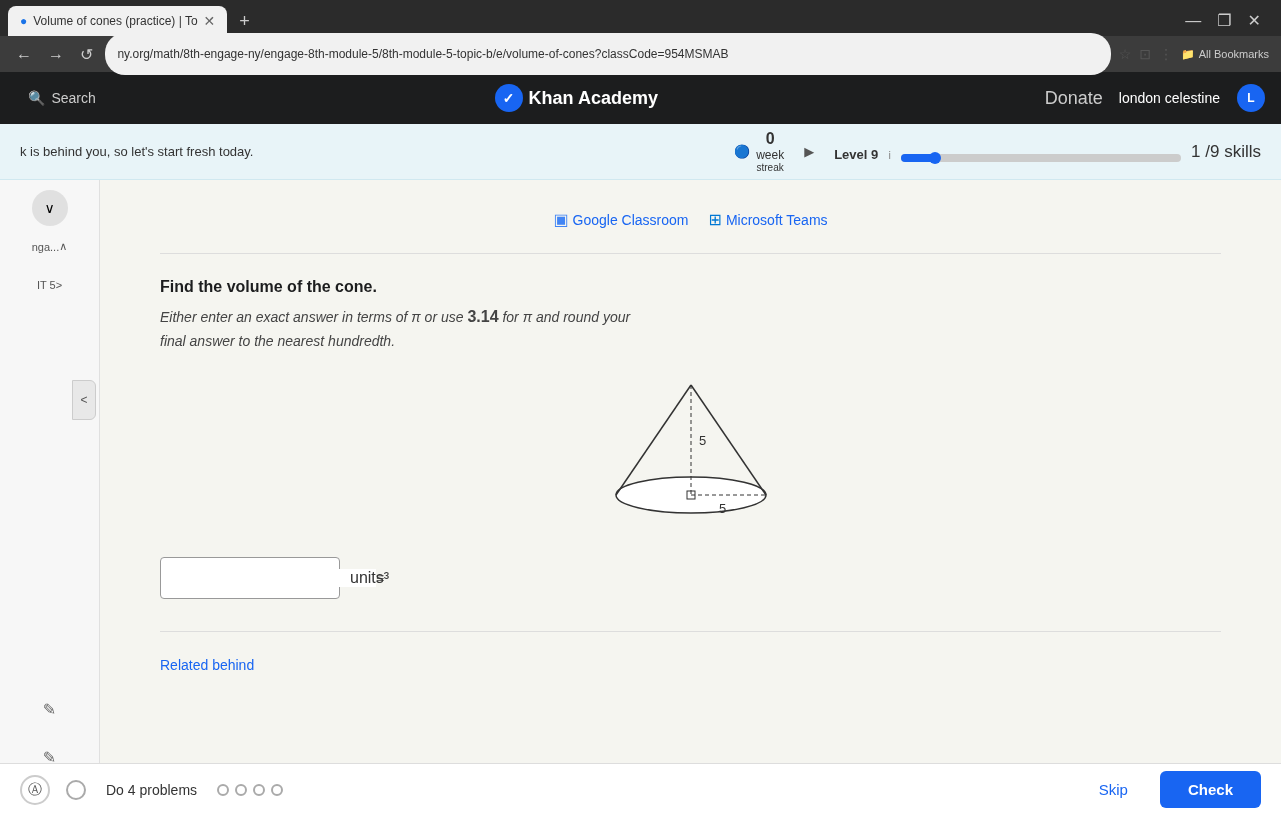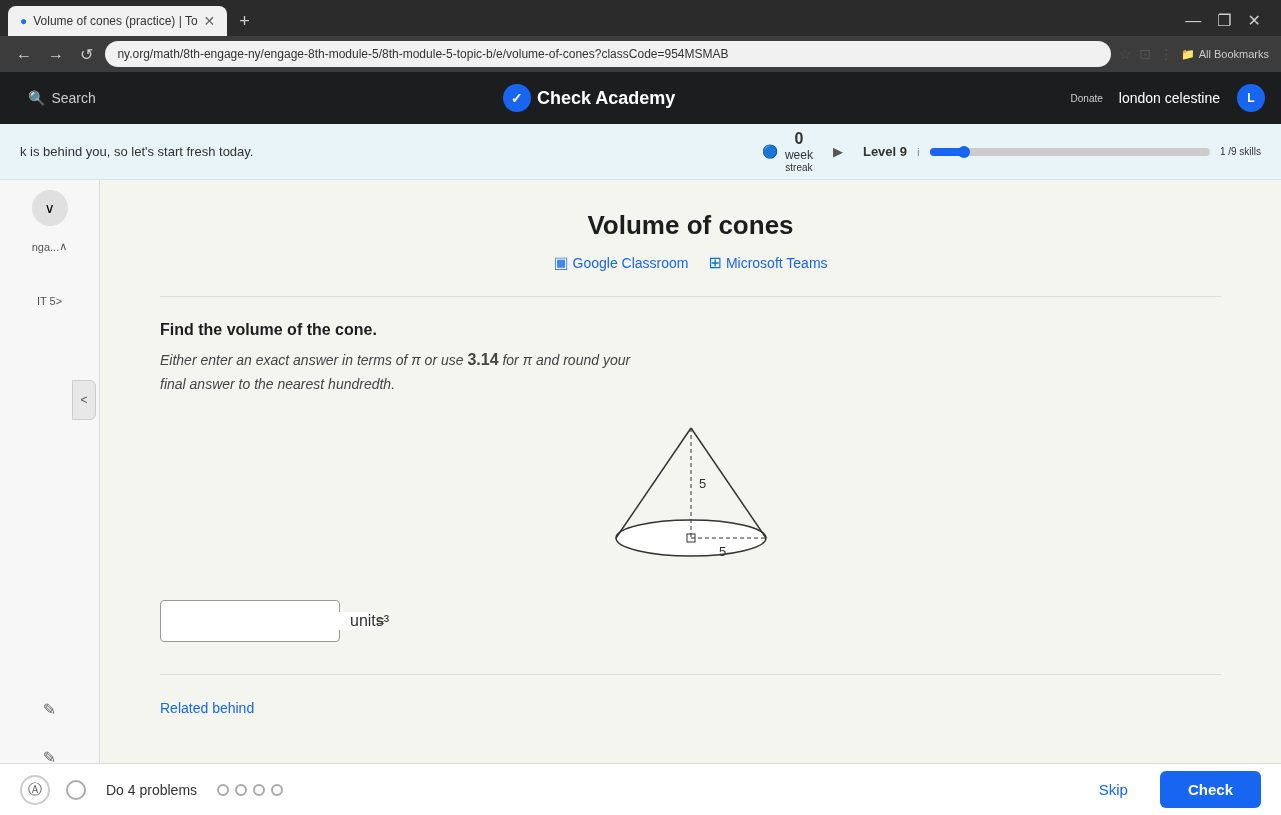--- a/index.html
+++ b/index.html
@@ -39,21 +39,21 @@
       display: flex;
       align-items: center;
       padding: 0 12px;
       gap: 8px;
     }
     .browser-btn { background: none; border: none; color: #ccc; font-size: 16px; cursor: pointer; padding: 2px 4px; }
     .address-bar {
       flex: 1;
       background: #f1f1f1;
       border-radius: 20px;
-      height: 26px;
+      height: 42px;
       display: flex;
       align-items: center;
       padding: 0 12px;
       font-size: 12px;
       color: #333;
       overflow: hidden;
     }
     .address-text { flex: 1; overflow: hidden; text-overflow: ellipsis; white-space: nowrap; }
     .addr-icons { display: flex; gap: 8px; color: #555; font-size: 14px; }
     .bookmarks-area { color: #ccc; font-size: 11px; display: flex; align-items: center; gap: 4px; }
@@ -99,21 +99,21 @@
       color: white;
       font-size: 14px;
     }
     .header-right {
       display: flex;
       align-items: center;
       gap: 16px;
     }
     .donate-btn {
       color: #ccc;
-      font-size: 10px;
+      font-size: 18px;
       cursor: pointer;
       background: none;
       border: none;
     }
     .user-info {
       display: flex;
       align-items: center;
       gap: 17px;
       color: #fff;
       font-size: 14px;
@@ -143,21 +143,21 @@
       gap: 20px;
     }
     .streak-section {
       display: flex;
       align-items: center;
       gap: 6px;
       margin-left: auto;
     }
     .level-section {
       display: flex;
-      align-items: center;
+      align-items: flex-end;
       gap: 10px;
     }
     .progress-bar-container {
       width: 280px;
       height: 8px;
       background: #ccc;
       border-radius: 4px;
       position: relative;
     }
     .progress-bar-fill {
@@ -439,21 +439,21 @@
   </div>
 </div>
 
 <div class="app-header">
   <button class="search-btn">
     <span>🔍</span>
     <span>Search</span>
   </button>
   <div class="ka-logo">
     <div class="ka-icon">✓</div>
-    <span>Check Academy</span>
+    <span>Khan Academy</span>
   </div>
   <div class="header-right">
     <button class="donate-btn">Donate</button>
     <div class="user-info">
       <span>london celestine</span>
       <div class="user-avatar">
         <span>L</span>
       </div>
     </div>
   </div>
@@ -470,56 +470,55 @@
     </div>
   </div>
   <span style="color:#555;cursor:pointer;">▶</span>
   <div class="level-section">
     <span style="font-size:13px;font-weight:bold;">Level 9</span>
     <span style="font-size:11px;color:#888;">ℹ</span>
     <div class="progress-bar-container">
       <div class="progress-bar-fill"></div>
       <div class="progress-dot"></div>
     </div>
-    <span style="font-size:10px;">1 /9 skills</span>
+    <span style="font-size:17px;">1 /9 skills</span>
   </div>
 </div>
 
 <div class="main-layout">
 
   <div class="sidebar" style="position:relative;">
     <div class="sidebar-toggle">
       <span>∨</span>
     </div>
     <div class="nav-item-nga">
       <span>nga...</span>
       <span>∧</span>
     </div>
-    <div class="nav-item-nga" style="margin-top:24px;">
+    <div class="nav-item-nga" style="margin-top:8px;">
       <span>IT 5</span>
       <span>&gt;</span>
     </div>
     <div style="position:absolute;left:72px;top:200px;">
       <div style="width:24px;height:40px;background:#e8e8e8;border:1px solid #ccc;border-radius:0 6px 6px 0;display:flex;align-items:center;justify-content:center;cursor:pointer;font-size:12px;color:#555;">
         <span>&lt;</span>
       </div>
     </div>
     <div style="margin-top:auto;padding-bottom:60px;display:flex;flex-direction:column;gap:20px;align-items:center;">
       <div class="sidebar-icon">
         <span>✎</span>
       </div>
       <div class="sidebar-icon">
         <span>✎</span>
       </div>
     </div>
   </div>
 
   <div class="content-area">
 
-    <h1 class="lesson-title">Volume of cones</h1>
 
     <div class="share-links">
       <a class="share-link">
         <span style="color:#4285f4;font-size:16px;">▣</span>
         <span>Google Classroom</span>
       </a>
       <a class="share-link">
         <span style="color:#0078d4;font-size:16px;">⊞</span>
         <span>Microsoft Teams</span>
       </a>

